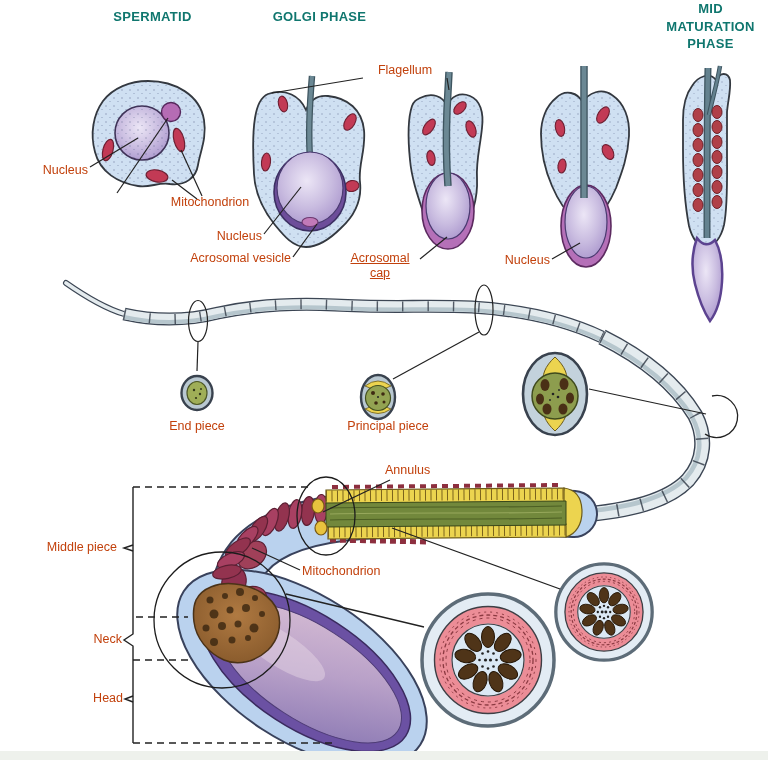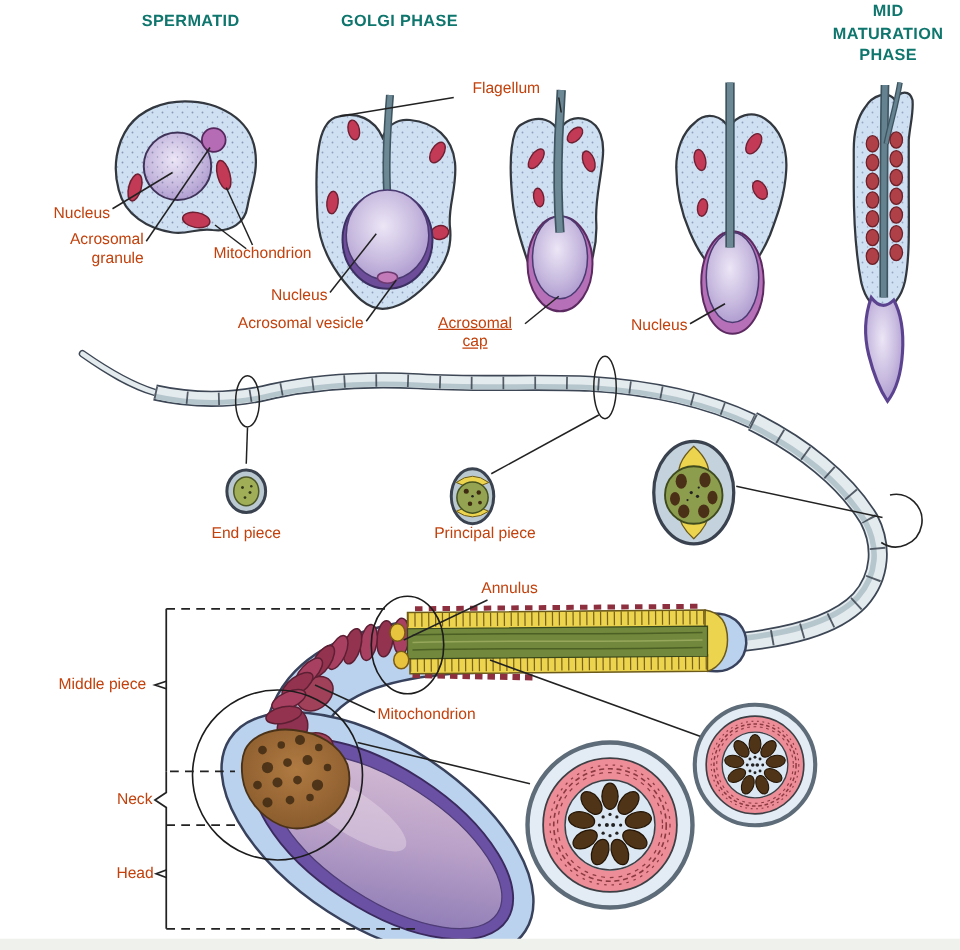--- a/index.html
+++ b/index.html
@@ -356,21 +356,20 @@
     <line x1="300" y1="570" x2="252" y2="548"></line>
   </g>
 </svg>
 
 <div class="stage" style="left:100px;top:8px;width:105px;">SPERMATID</div>
 <div class="stage" style="left:262px;top:8px;width:115px;">GOLGI PHASE</div>
 <div class="stage" style="left:658px;top:0;width:105px;">MID MATURATION PHASE</div>
 
 <div class="lbl c" style="left:358px;top:63px;width:94px;">Flagellum</div>
 <div class="lbl r" style="left:18px;top:163px;width:70px;">Nucleus</div>
-<div class="lbl r" style="left:35px;top:184px;width:80px;">Acrosomal granule</div>
 <div class="lbl c" style="left:160px;top:195px;width:100px;">Mitochondrion</div>
 <div class="lbl r" style="left:194px;top:229px;width:68px;">Nucleus</div>
 <div class="lbl r" style="left:159px;top:251px;width:132px;">Acrosomal vesicle</div>
 <div class="lbl c" style="left:342px;top:251px;width:76px;text-decoration:underline;">Acrosomal cap</div>
 <div class="lbl r" style="left:484px;top:253px;width:66px;">Nucleus</div>
 <div class="lbl c" style="left:152px;top:419px;width:90px;">End piece</div>
 <div class="lbl c" style="left:330px;top:419px;width:116px;">Principal piece</div>
 <div class="lbl" style="left:385px;top:463px;width:70px;">Annulus</div>
 <div class="lbl r" style="left:2px;top:540px;width:115px;">Middle piece</div>
 <div class="lbl" style="left:302px;top:564px;width:110px;">Mitochondrion</div>

